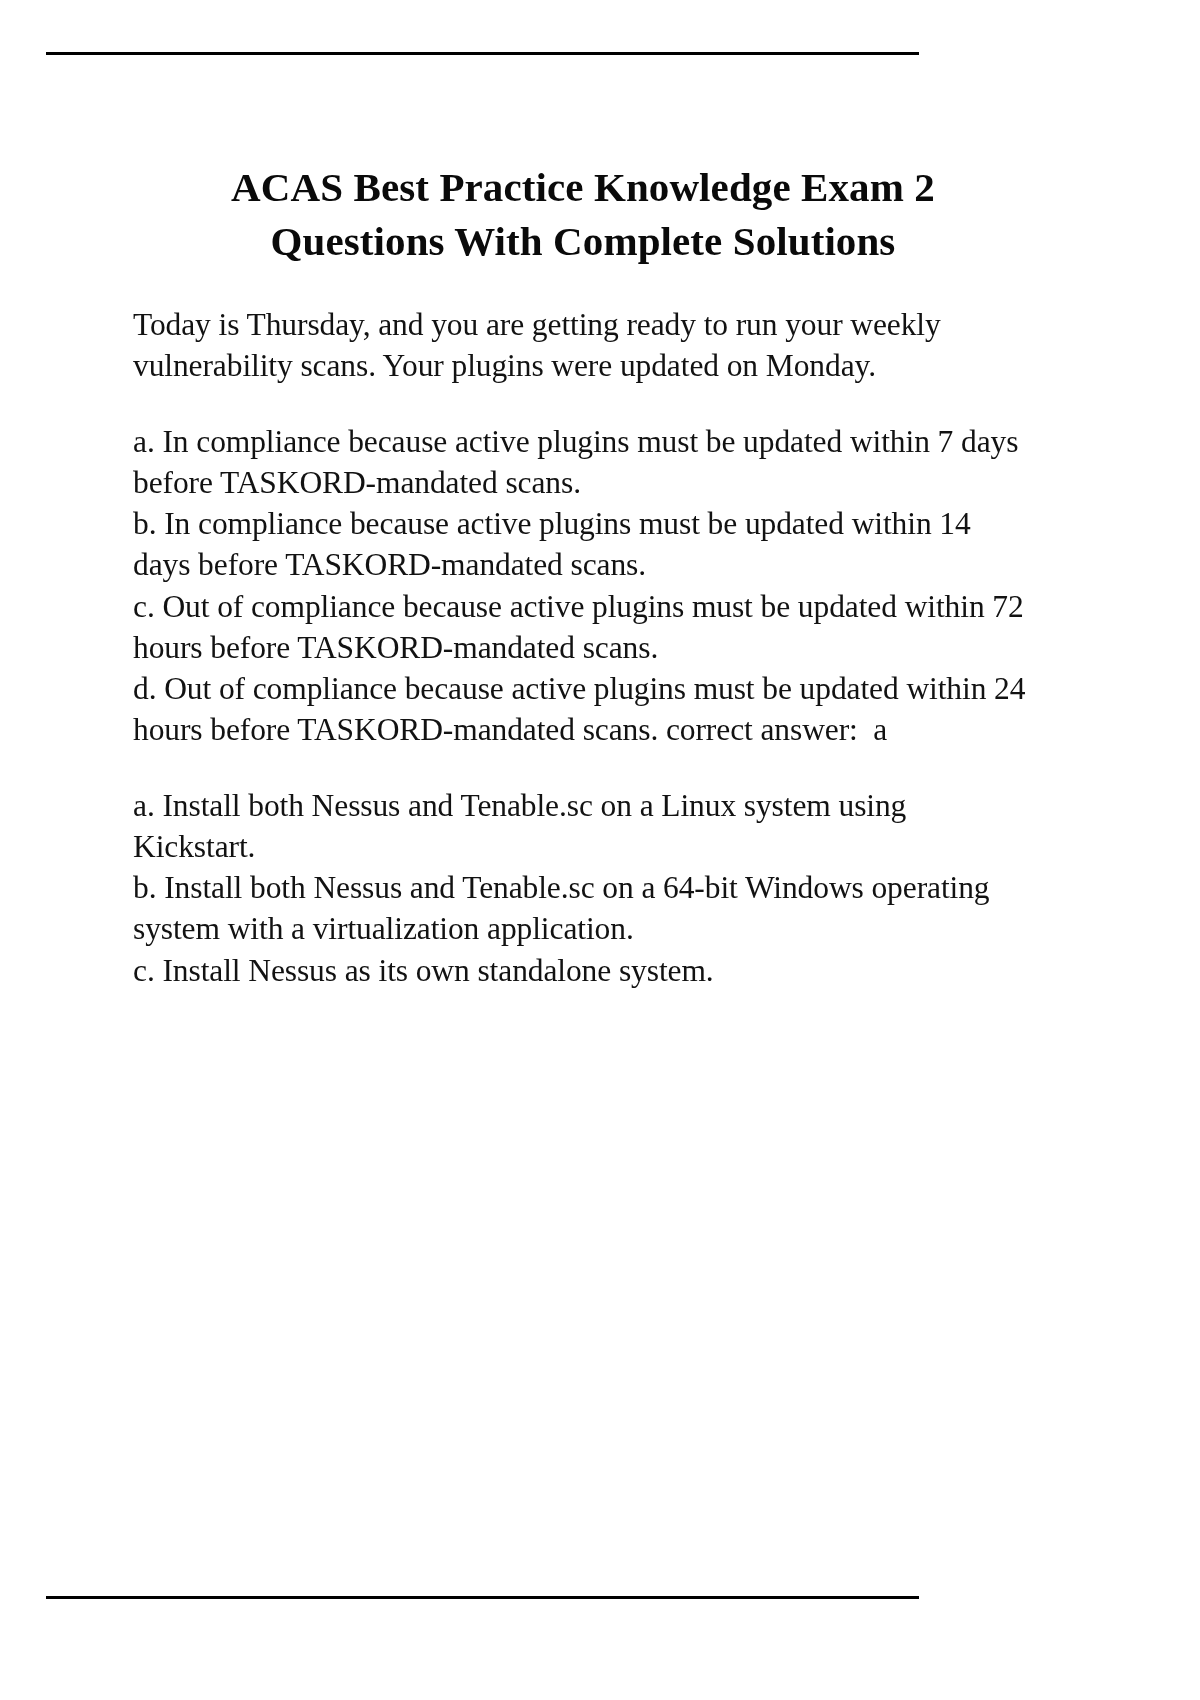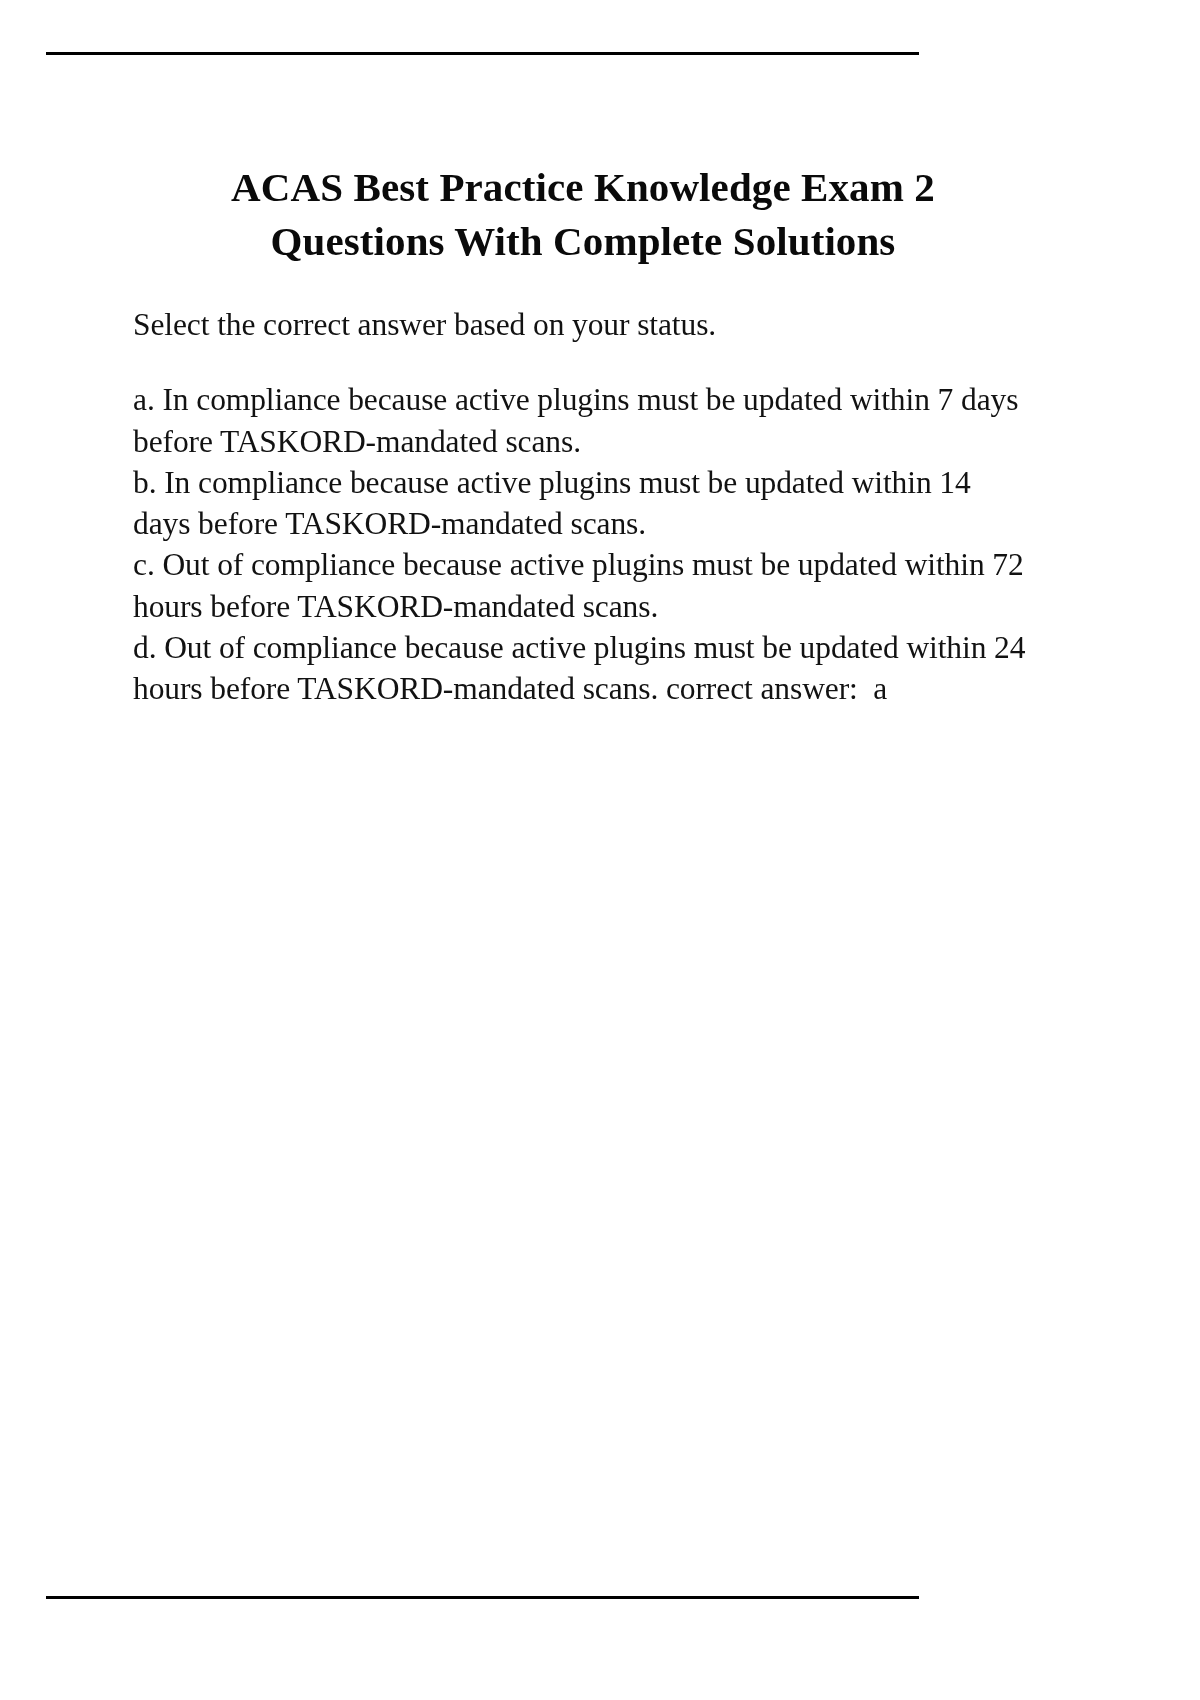--- a/index.html
+++ b/index.html
@@ -69,24 +69,27 @@
 
 <div class="page">
 
   <div class="rule rule-top"></div>
 
   <div class="content">
 
     <h1 class="doc-title"><span>ACAS Best Practice Knowledge Exam 2</span> <span>Questions With Complete Solutions</span></h1>
 
     <div class="body-block">
-      <p class="para">Select the correct answer based on your status.</p>
+      <p class="para">Today is Thursday, and you are getting ready to run your weekly vulnerability scans. Your plugins were updated on Monday.</p>
       <p class="para">a. In compliance because active plugins must be updated within 7 days before TASKORD-mandated scans.
 b. In compliance because active plugins must be updated within 14 days before TASKORD-mandated scans.
 c. Out of compliance because active plugins must be updated within 72 hours before TASKORD-mandated scans.
 d. Out of compliance because active plugins must be updated within 24 hours before TASKORD-mandated scans. correct answer:  a</p>
+      <p class="para">a. Install both Nessus and Tenable.sc on a Linux system using Kickstart.
+b. Install both Nessus and Tenable.sc on a 64-bit Windows operating system with a virtualization application.
+c. Install Nessus as its own standalone system.</p>
     </div>
 
   </div>
 
   <div class="rule rule-bottom"></div>
 
 </div>
 
 </body></html>

